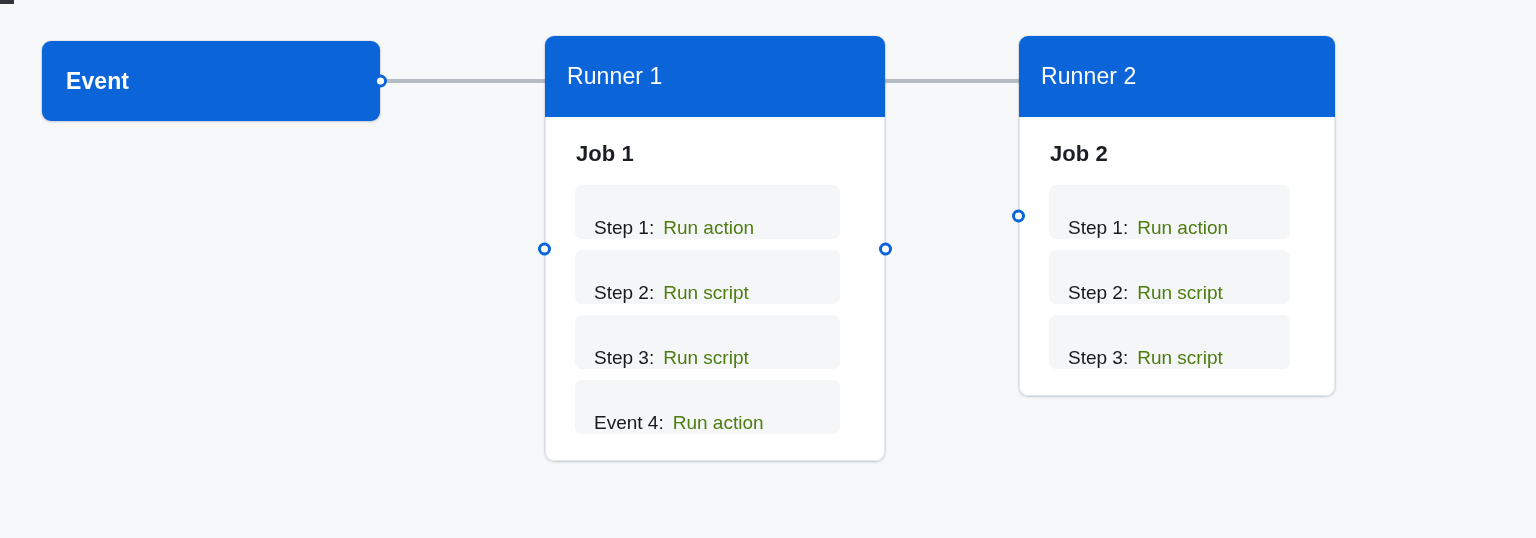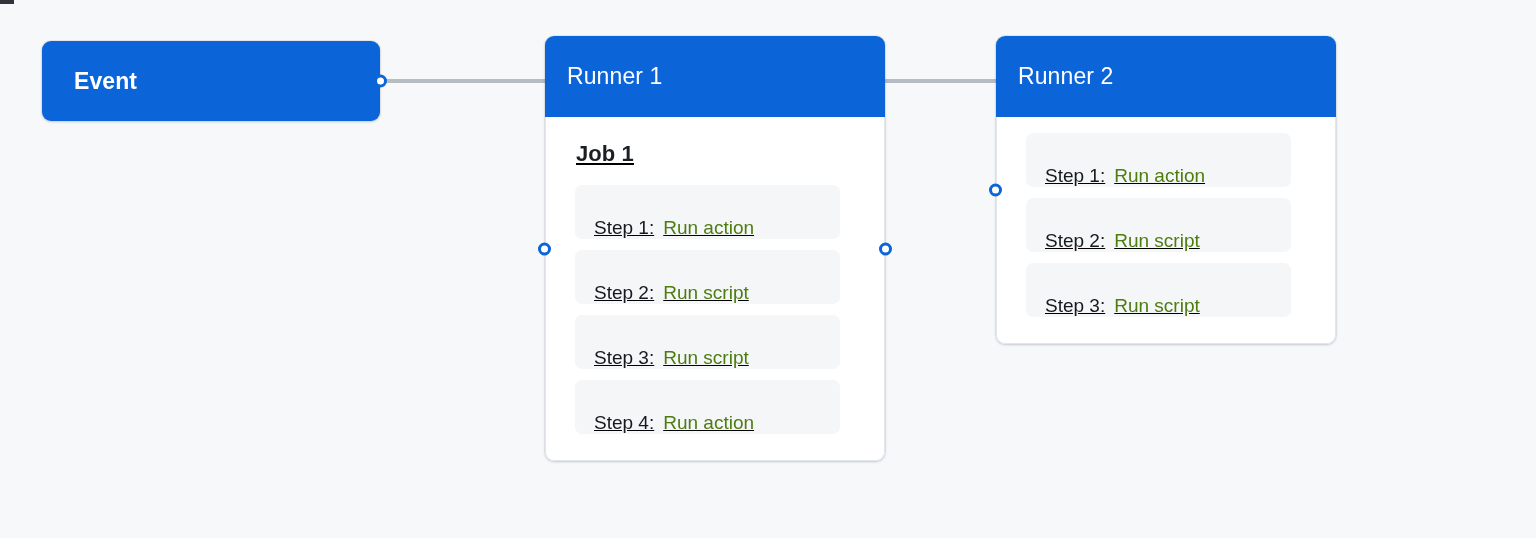--- a/index.html
+++ b/index.html
@@ -75,21 +75,20 @@
     letter-spacing: 0.1px;
     padding-left: 22px;
   }
   .runner-body {
     background: #ffffff;
     border-radius: 0 0 9px 9px;
     border: 1px solid #e3e6ea;
     border-top: none;
     box-sizing: border-box;
     padding: 16px 44px 26px 29px;
-    text-decoration: underline;
   }
   .job-title {
     font-size: 22px;
     font-weight: bold;
     color: #1b1f24;
     margin: 8px 0 18px 1px;
     letter-spacing: 0.1px;
   }
   .steps {
     display: flex;
@@ -147,21 +146,21 @@
 
 <div id="canvas">
 
   <div class="topleft-artifact"></div>
 
   <svg id="edges">
       <line x1="381" y1="81" x2="545" y2="81" stroke="#b6bcc4" stroke-width="4"></line>
       <line x1="885" y1="81" x2="1039" y2="81" stroke="#b6bcc4" stroke-width="4"></line>
     </svg>
 
-  <div class="node event" id="node-event" style="left: 42px; top: 41px; width: 338px; height: 80px; padding-left: 8px;">
+  <div class="node event" id="node-event" style="left: 42px; top: 41px; width: 338px; height: 80px;">
     <span class="node-title">Event</span>
     <span class="handle right"></span>
   </div>
 
   <div class="node runner" id="node-runner-1" style="left: 545px; top: 36px; width: 340px;">
     <div class="runner-header" style="height: 81px;">
       <span class="node-title">Runner 1</span>
     </div>
     <div class="runner-body">
       <div class="job-title">Job 1</div>
@@ -172,34 +171,35 @@
         </div>
         <div class="step">
           <span class="step-label">Step 2:</span>
           <span class="step-value">Run script</span>
         </div>
         <div class="step">
           <span class="step-label">Step 3:</span>
           <span class="step-value">Run script</span>
         </div>
         <div class="step">
-          <span class="step-label">Step 4:</span>
+          <span class="step-label">Event 4:</span>
           <span class="step-value">Run action</span>
         </div>
       </div>
     </div>
     <span class="handle left"></span>
     <span class="handle right"></span>
   </div>
 
-  <div class="node runner" id="node-runner-2" style="left: 996px; top: 36px; width: 340px;">
+  <div class="node runner" id="node-runner-2" style="left: 1019px; top: 36px; width: 316px;">
     <div class="runner-header" style="height: 81px;">
       <span class="node-title">Runner 2</span>
     </div>
     <div class="runner-body">
+      <div class="job-title">Job 2</div>
       <div class="steps">
         <div class="step">
           <span class="step-label">Step 1:</span>
           <span class="step-value">Run action</span>
         </div>
         <div class="step">
           <span class="step-label">Step 2:</span>
           <span class="step-value">Run script</span>
         </div>
         <div class="step">

